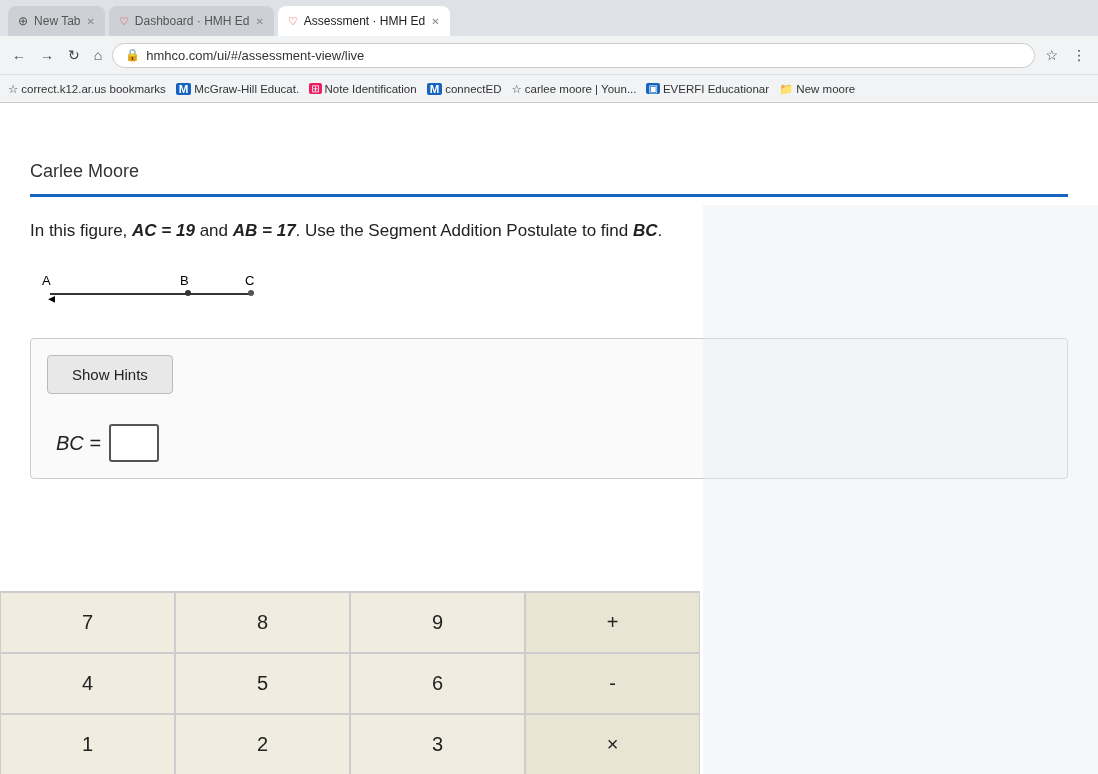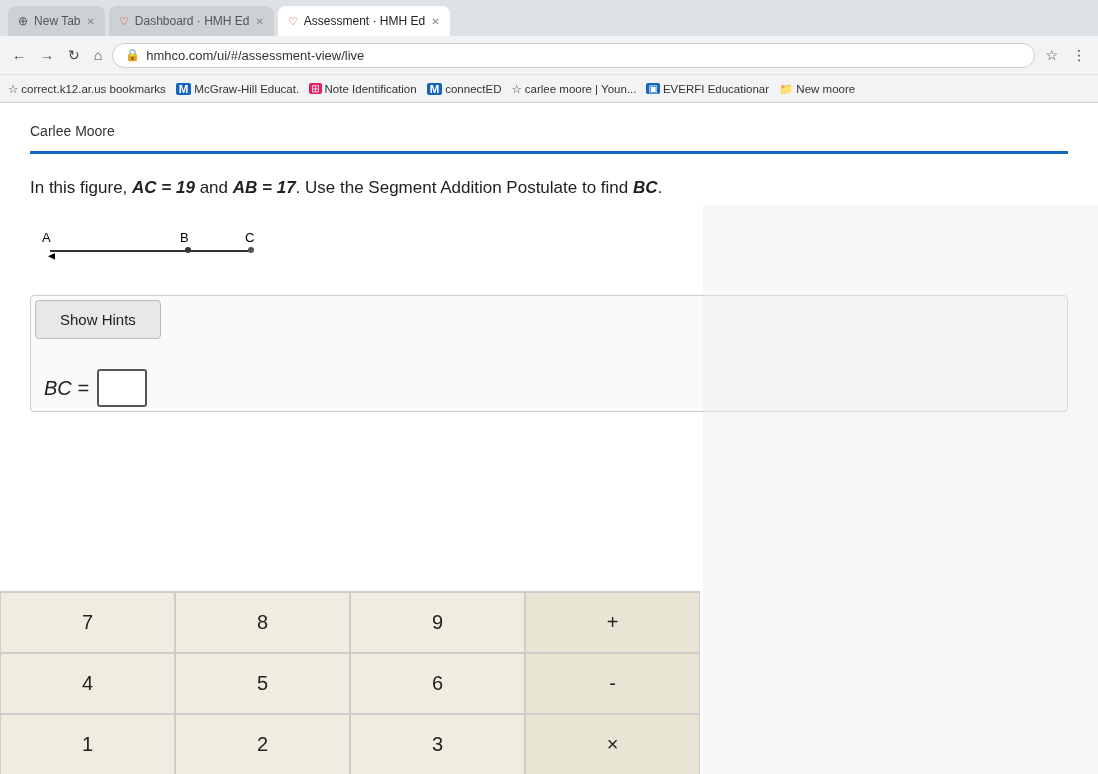--- a/index.html
+++ b/index.html
@@ -109,23 +109,24 @@
     }
 
     
     .page-content {
       background: #fff;
       padding: 20px 30px;
       position: relative;
     }
 
     .user-name {
-      font-size: 14px;
+      font-size: 18px;
       color: #333;
       margin-bottom: 12px;
+      margin-top: 38px;
     }
 
     .blue-divider {
       width: 100%;
       height: 3px;
       background: #1565c0;
       margin-bottom: 20px;
     }
 
     .question-text {
@@ -174,21 +175,21 @@
     .enter-value-text {
       font-size: 16px;
       color: #333;
       margin-bottom: 18px;
     }
 
     
     .interaction-area {
       border: 1px solid #ccc;
       border-radius: 4px;
-      padding: 4px;
+      padding: 16px;
       margin-bottom: 20px;
       background: #fafafa;
     }
 
     .show-hints-btn {
       background: #e8e8e8;
       border: 1px solid #bbb;
       border-radius: 4px;
       padding: 10px 24px;
       font-size: 15px;

